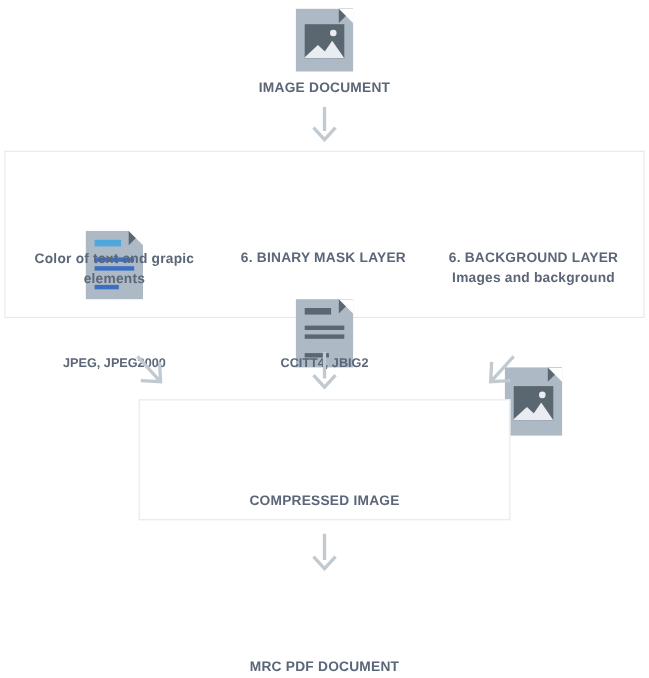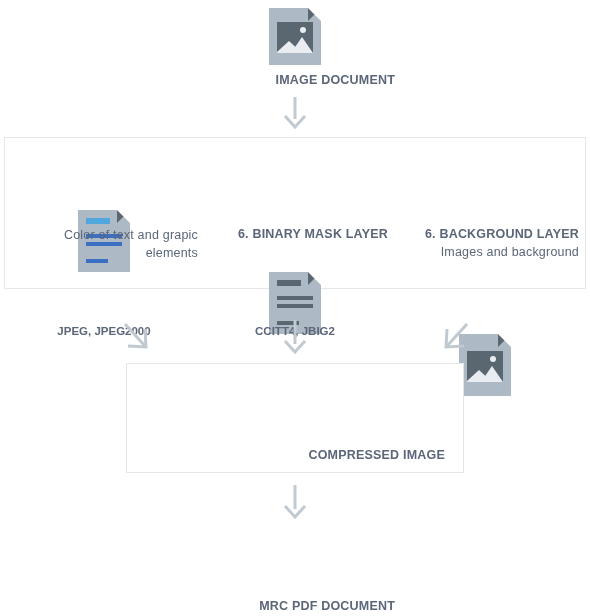--- a/index.html
+++ b/index.html
@@ -64,30 +64,30 @@
   .line {
     position: absolute;
     background: #5b6770;
   }
   .line.blue-lt { background: #4fa7de; }
   .line.blue    { background: #3a6fc4; }
 
   
   .cap {
     position: absolute;
-    text-align: right;
+    text-align: center;
     font-weight: bold;
     font-size: 12.5px;
     letter-spacing: .2px;
     color: #5b6678;
     line-height: 17px;
   }
   .cap .sub {
     display: block;
-    font-weight: normal;
+    font-weight: bold;
     font-size: 12.5px;
     color: #5b6678;
     line-height: 18px;
   }
   .codec {
     position: absolute;
     text-align: center;
     font-size: 11.5px;
     font-weight: bold;
     color: #5b6678;

